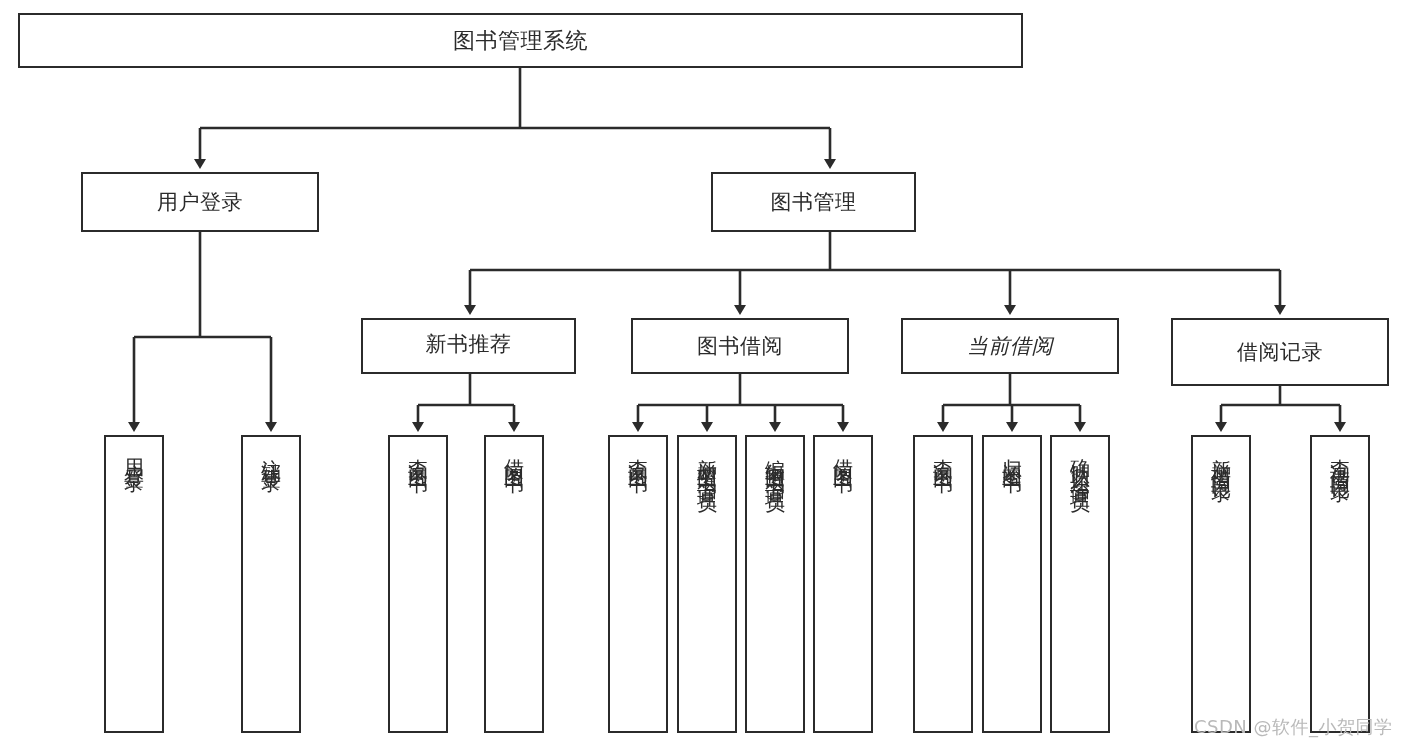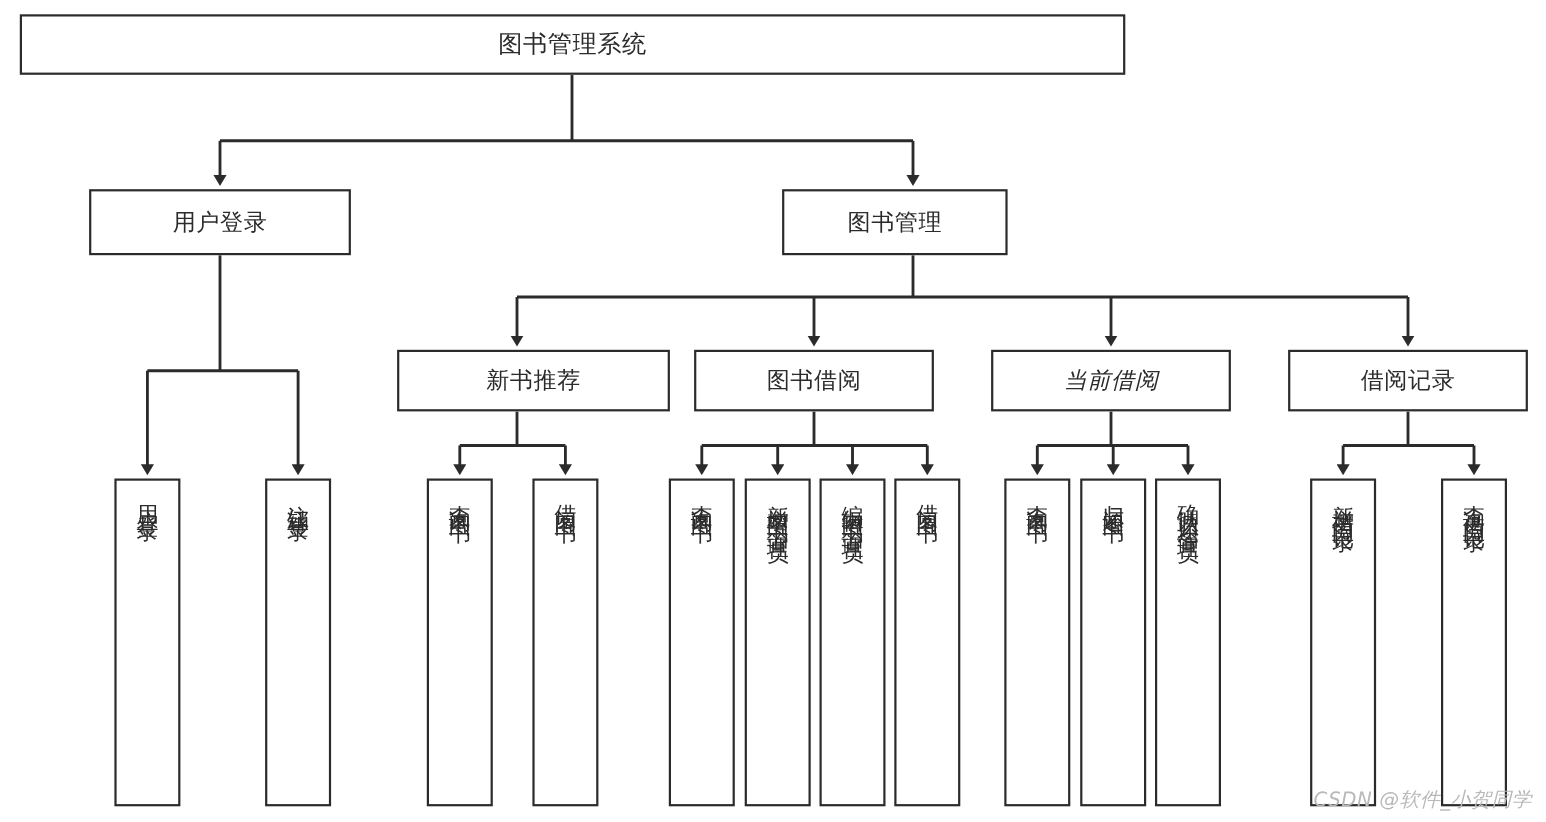--- a/index.html
+++ b/index.html
@@ -126,30 +126,30 @@
     <span class="node-label">图书管理系统</span>
   </div>
 
   <div class="node node-branch" style="left:81px; top:172px; width:238px; height:60px;">
     <span class="node-label">用户登录</span>
   </div>
   <div class="node node-branch" style="left:711px; top:172px; width:205px; height:60px;">
     <span class="node-label">图书管理</span>
   </div>
 
-  <div class="node node-branch" style="left:361px; top:318px; width:248px; height:56px;">
+  <div class="node node-branch" style="left:361px; top:318px; width:215px; height:56px;font-family:Liberation Mono, monospace;">
     <span class="node-label">新书推荐</span>
   </div>
   <div class="node node-branch" style="left:631px; top:318px; width:218px; height:56px;">
     <span class="node-label">图书借阅</span>
   </div>
   <div class="node node-branch" style="left:901px; top:318px; width:218px; height:56px;font-style:italic;">
     <span class="node-label">当前借阅</span>
   </div>
-  <div class="node node-branch" style="left:1171px; top:318px; width:218px; height:56px;">
+  <div class="node node-branch" style="left:1171px; top:318px; width:218px; height:68px;">
     <span class="node-label">借阅记录</span>
   </div>
 
   <div class="node node-leaf" style="left:104px; top:435px; width:60px; height:298px;">
     <span class="node-label">用户登录</span>
   </div>
   <div class="node node-leaf" style="left:241px; top:435px; width:60px; height:298px;">
     <span class="node-label">注销登录</span>
   </div>
   <div class="node node-leaf" style="left:388px; top:435px; width:60px; height:298px;">
@@ -179,15 +179,15 @@
   <div class="node node-leaf" style="left:1050px; top:435px; width:60px; height:298px;">
     <span class="node-label">确认归还（管理员）</span>
   </div>
   <div class="node node-leaf" style="left:1191px; top:435px; width:60px; height:298px;">
     <span class="node-label">新增借阅记录</span>
   </div>
   <div class="node node-leaf" style="left:1310px; top:435px; width:60px; height:298px;">
     <span class="node-label">查询借阅记录</span>
   </div>
 
-  <div class="watermark" style="left:1194px; top:715px;font-style:italic;">CSDN @软件_小贺同学</div>
+  <div class="watermark" style="left:1194px; top:715px;">CSDN @软件_小贺同学</div>
 
 </div>
 
 </body></html>

